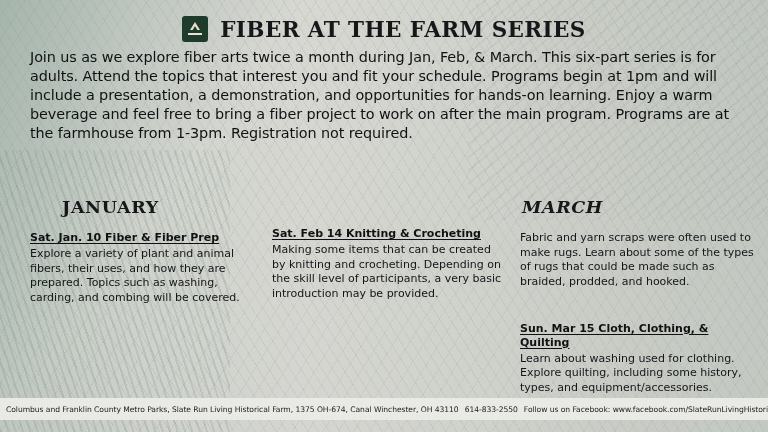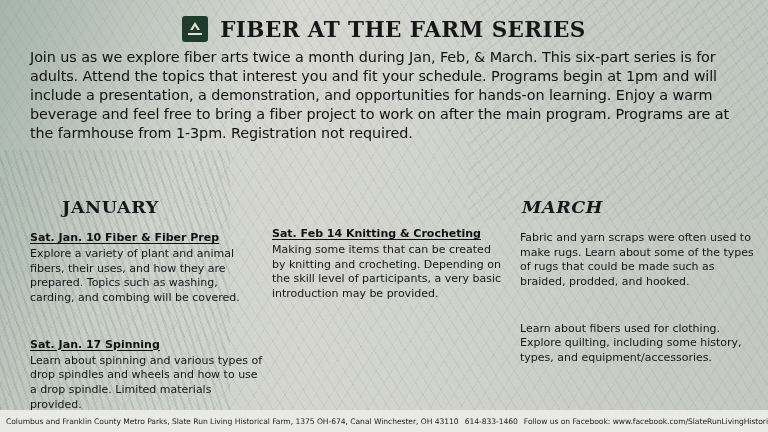--- a/index.html
+++ b/index.html
@@ -136,21 +136,21 @@
     color: #15151a;
   }
   .spacer-1 { height: 18px; }
   .spacer-2 { height: 30px; }
 
   
   .footer {
     position: absolute;
     left: 0;
     right: 0;
-    bottom: 0;
+    bottom: 12px;
     height: 22px;
     background: #e9e9e6;
     display: flex;
     align-items: center;
     padding-left: 6px;
     font-size: 7.6px;
     color: #1b1b1f;
     white-space: nowrap;
     letter-spacing: -0.05px;
   }
@@ -180,45 +180,42 @@
 
   <div class="columns">
 
     <div class="col col1">
       <div class="month">JANUARY</div>
       <div class="event">
         <div class="event-title">Sat. Jan. 10  Fiber &amp; Fiber Prep</div>
         <div class="event-desc">Explore a variety of plant and animal fibers, their uses, and how they are prepared. Topics such as washing, carding, and combing will be covered.</div>
       </div>
       <div class="spacer-1"></div>
-      <div class="event">
-        <div class="event-title">Sat. Jan. 17  Spinning</div>
-        <div class="event-desc">Learn about spinning and various types of drop spindles and wheels and how to use a drop spindle. Limited materials provided.</div>
-      </div>
     </div>
 
     <div class="col col2">
       <div class="spacer-2"></div>
       <div class="event">
         <div class="event-title">Sat. Feb 14 Knitting &amp; Crocheting</div>
         <div class="event-desc">Making some items that can be created by knitting and crocheting. Depending on the skill level of participants, a very basic introduction may be provided.</div>
       </div>
     </div>
 
     <div class="col col3">
       <div class="month">MARCH</div>
       <div class="event">
         <div class="event-desc">Fabric and yarn scraps were often used to make rugs.  Learn about some of the types of rugs that could be made such as braided, prodded, and hooked.</div>
       </div>
       <div class="spacer-1"></div>
       <div class="event">
-        <div class="event-desc">Learn about fibers used for clothing. Explore quilting, including some history, types, and equipment/accessories.</div>
+        <div class="event-title">Sun. Mar 15 Cloth, Clothing, &amp; Quilting</div>
+        <div class="event-desc">Learn about washing used for clothing. Explore quilting, including some history, types, and equipment/accessories.</div>
       </div>
     </div>
 
   </div>
 
   <div class="footer">
     <span>Columbus and Franklin County Metro Parks, Slate Run Living Historical Farm, 1375 OH-674, Canal Winchester, OH  43110</span>
-    <span>614-833-1460</span>
+    <span>614-833-2550</span>
     <span>Follow us on Facebook: www.facebook.com/SlateRunLivingHistoricalFarm/</span>
   </div>
 </div>
 
 </body></html>

